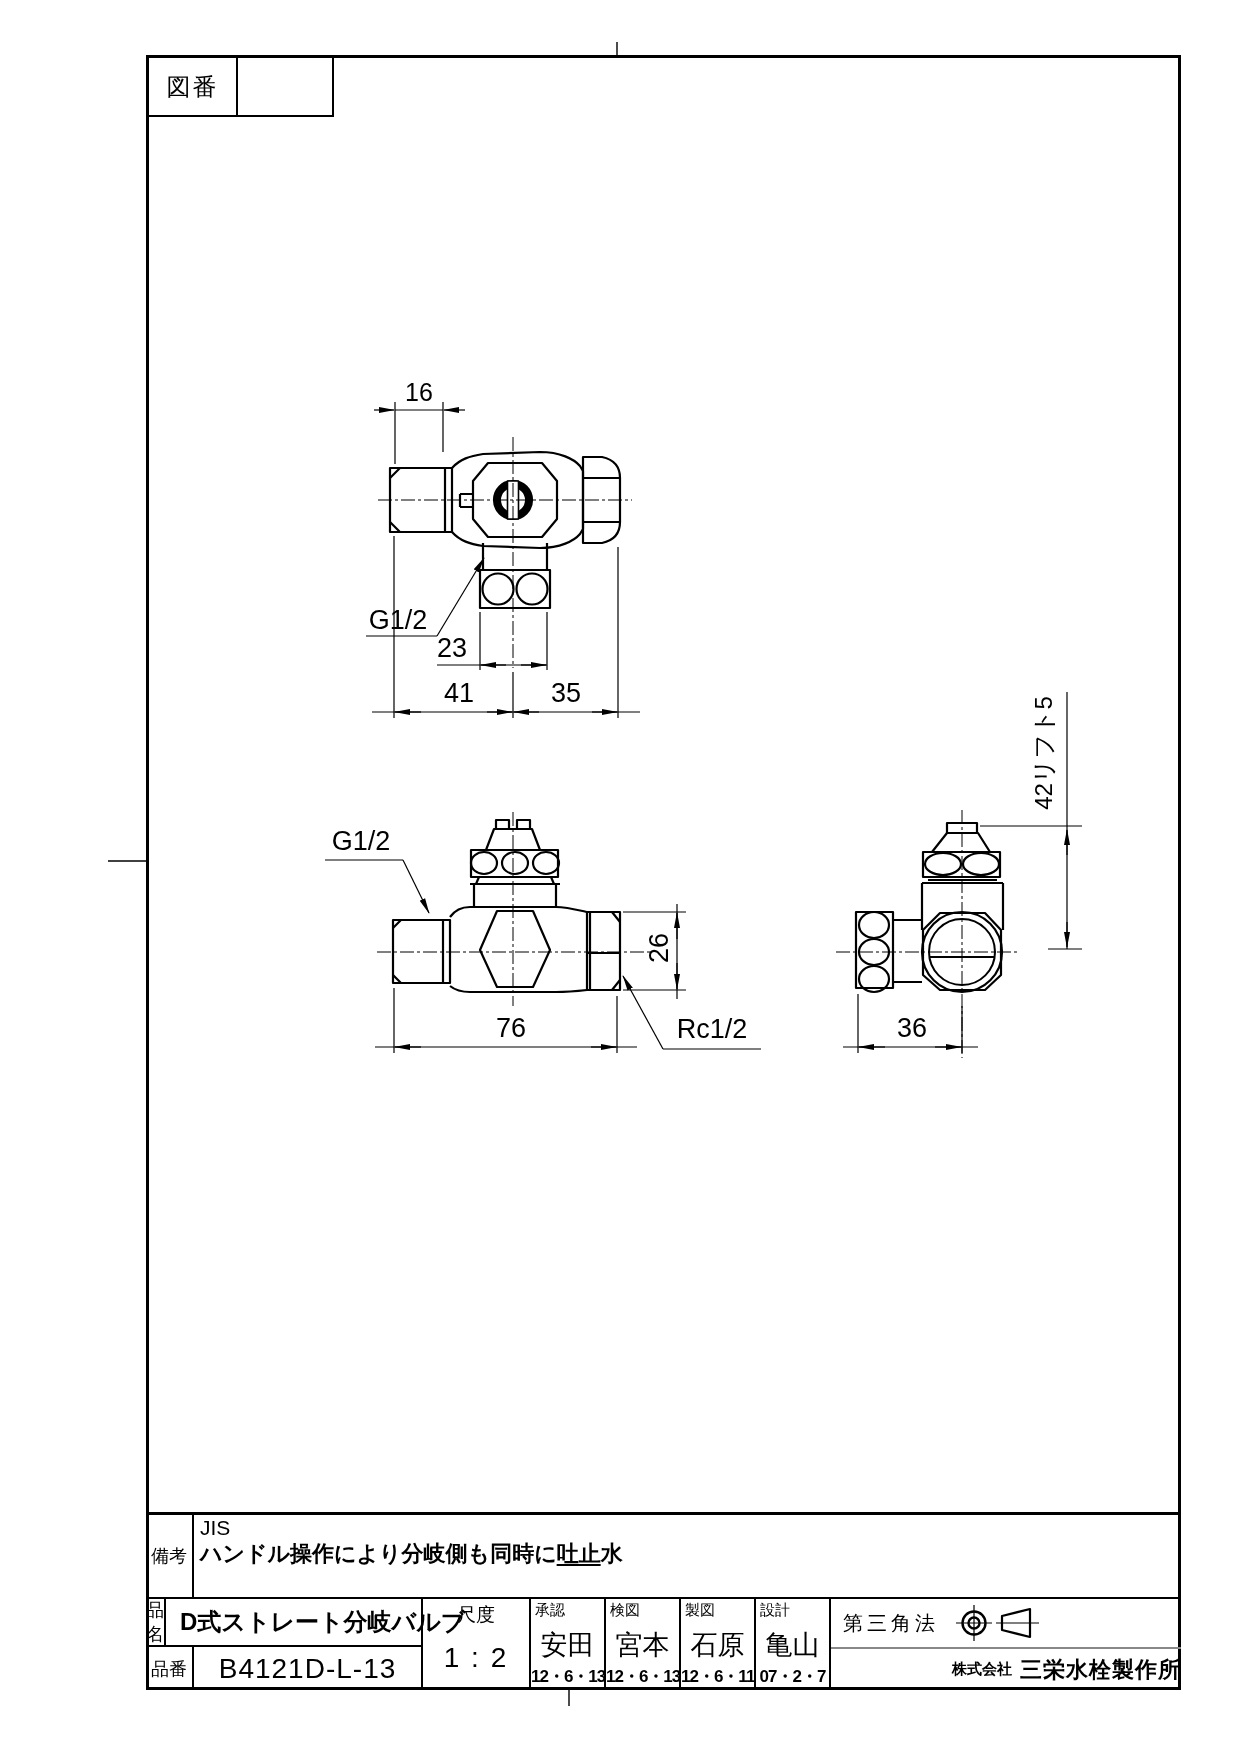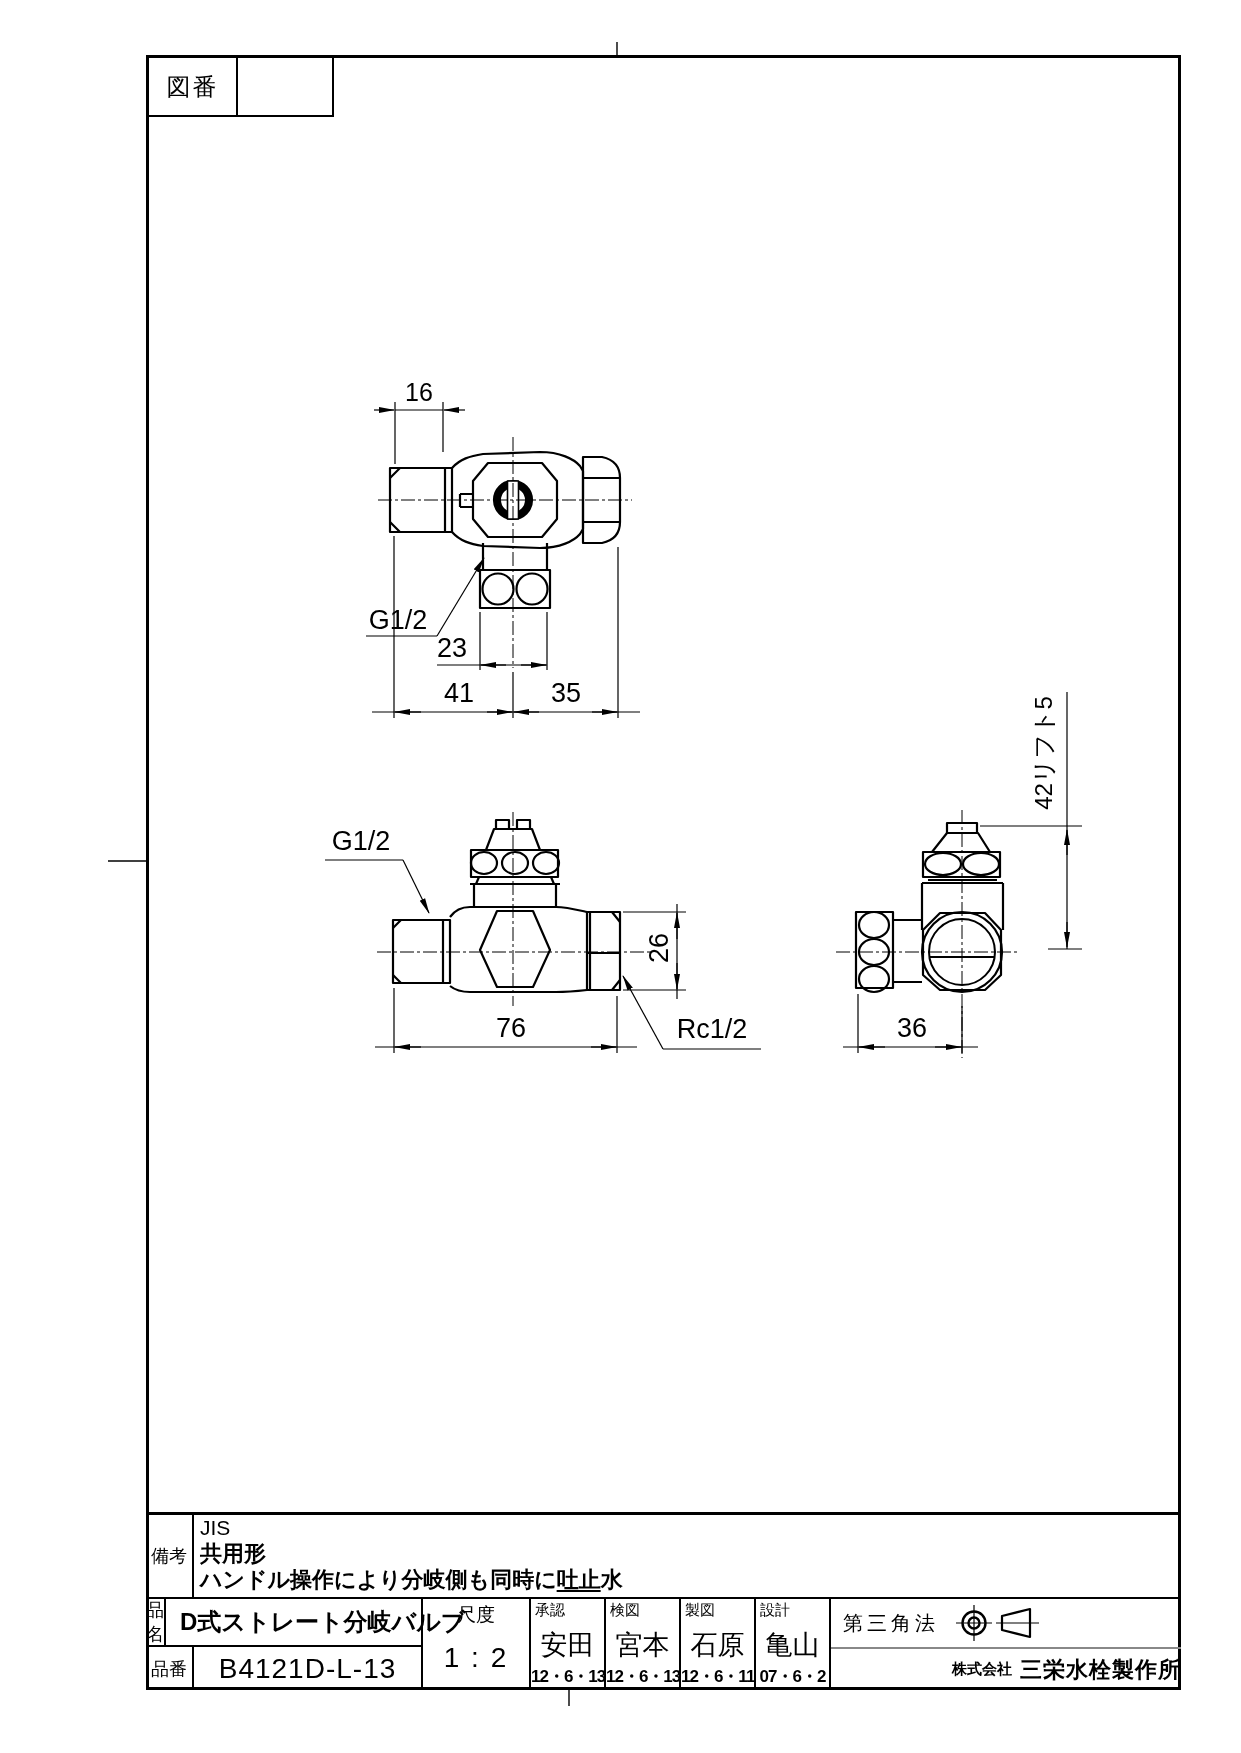--- a/index.html
+++ b/index.html
@@ -201,21 +201,20 @@
   <div class="figbox">
     <div class="lbl">図番</div>
     <div class="val"></div>
   </div>
 
   <div class="tb">
     <div class="row1">
       <div class="cellLbl">備考</div>
       <div class="remarksBody">
         <div class="rJIS">JIS</div>
-        <div class="rBold">共用形</div>
         <div class="rBold"><span>ハンドル操作により分岐側も同時に</span><span class="uline">吐止</span><span>水</span></div>
       </div>
     </div>
     <div class="row2">
       <div class="nameCol">
         <div class="nameRow">
           <div class="cellLbl">品名</div>
           <div class="nameVal">D式ストレート分岐バルブ</div>
         </div>
         <div class="numRow">
@@ -238,21 +237,21 @@
         <div class="d">12・6・13</div>
       </div>
       <div class="signCell">
         <div class="t">製図</div>
         <div class="n">石原</div>
         <div class="d">12・6・11</div>
       </div>
       <div class="signCell">
         <div class="t">設計</div>
         <div class="n">亀山</div>
-        <div class="d">07・6・2</div>
+        <div class="d">07・2・7</div>
       </div>
       <div class="projCell">
         <div class="projTop">
           <span class="t">第三角法</span>
           <svg width="92" height="42" viewBox="0 0 92 42">
             <g stroke="#000" fill="none">
               <path d="M21,3 V39 M3,21 H39" stroke-width="1.2"></path>
               <circle cx="21" cy="21" r="11.5" stroke-width="2.4"></circle>
               <circle cx="21" cy="21" r="5.5" stroke-width="2.4"></circle>
               <path d="M49,14 L77,7 V35 L49,28 Z" stroke-width="2.2" stroke-linejoin="round"></path>

